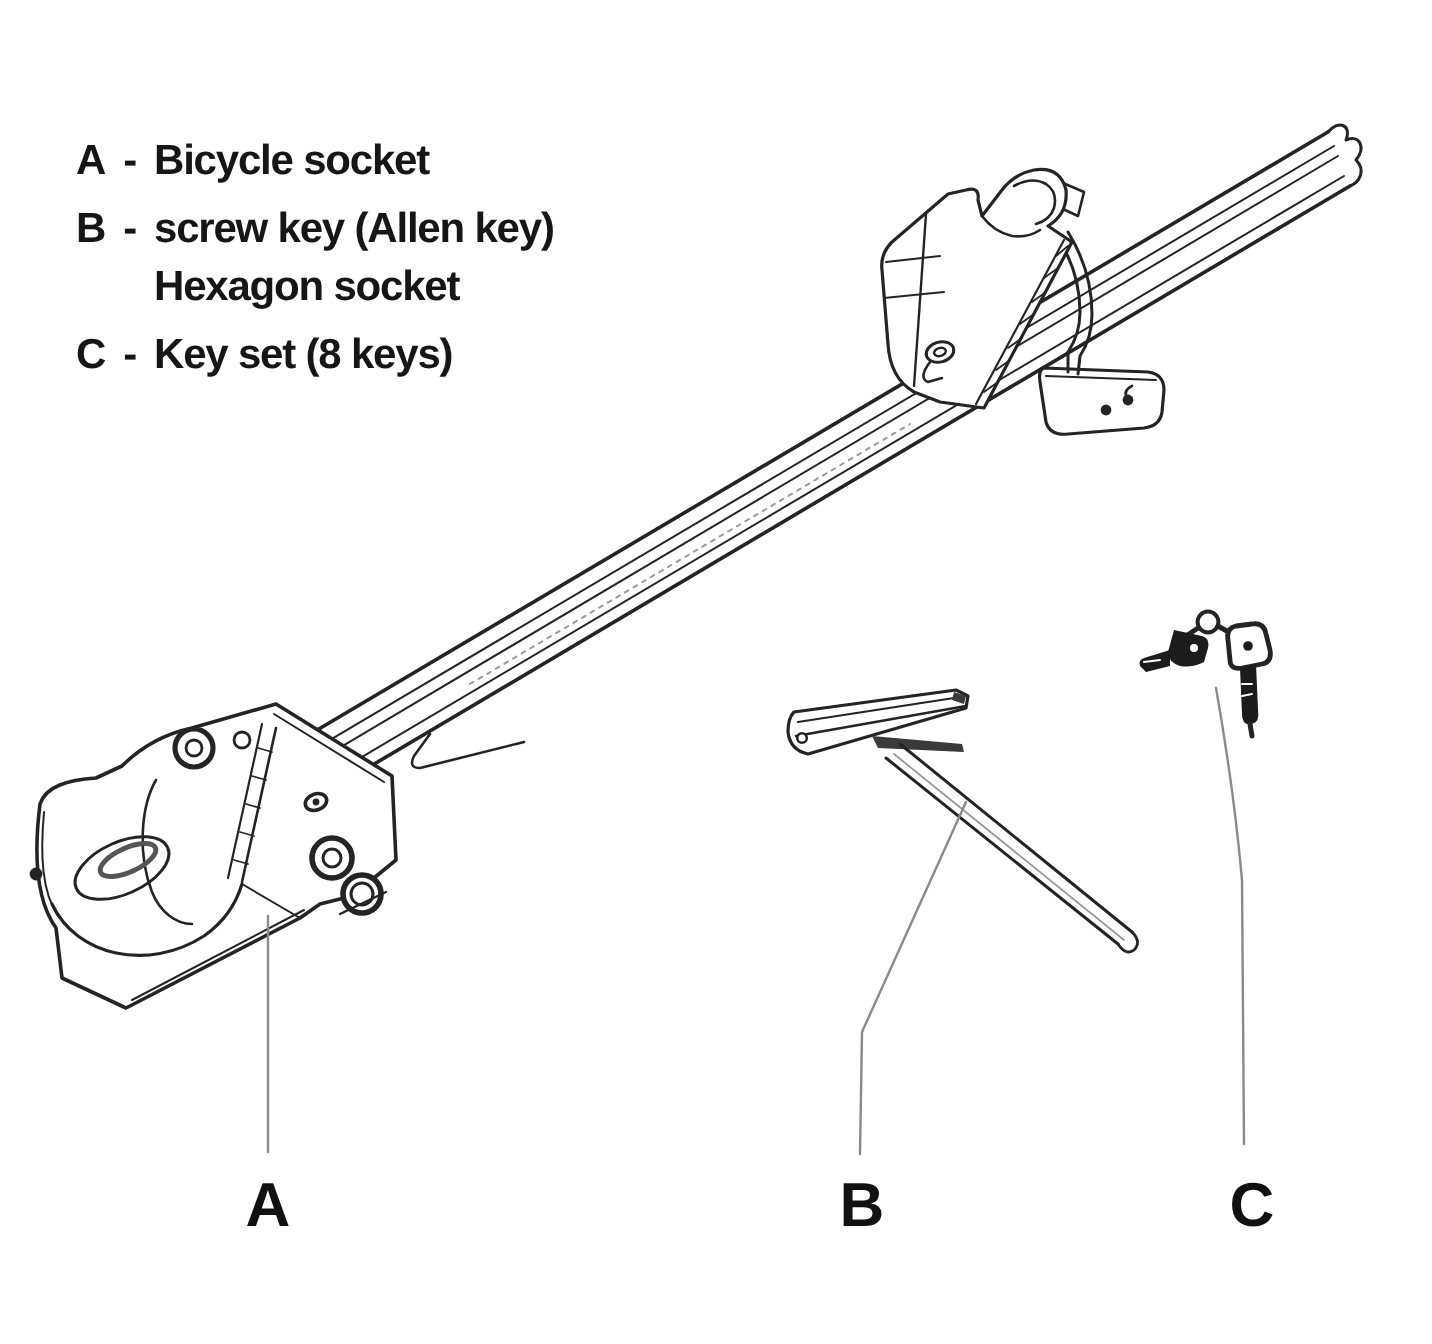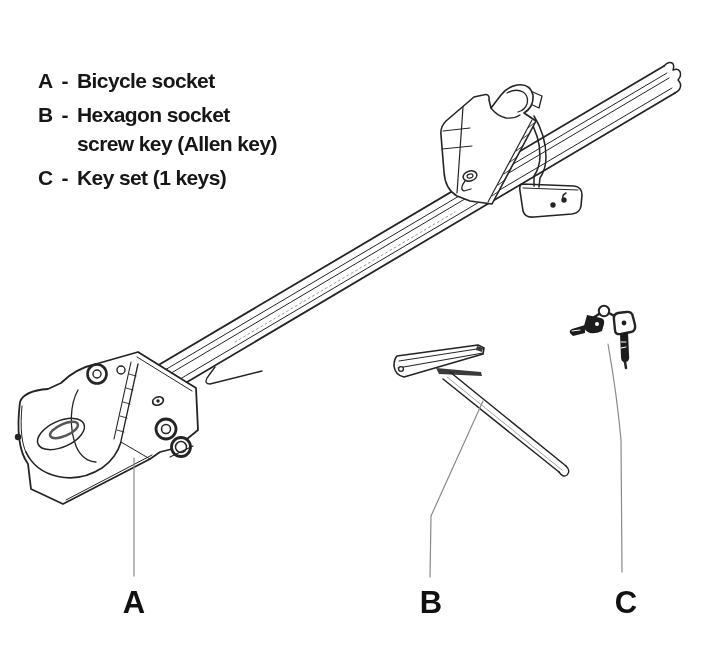--- a/index.html
+++ b/index.html
@@ -27,31 +27,31 @@
       <div class="legend-text">
         <span>Bicycle socket</span>
       </div>
     </div>
     <div class="legend-item">
       <div class="legend-key">
         <span>B</span>
         <span>-</span>
       </div>
       <div class="legend-text">
+        <span>screw key (Allen key)</span>
         <span>Hexagon socket</span>
-        <span>screw key (Allen key)</span>
       </div>
     </div>
     <div class="legend-item">
       <div class="legend-key">
         <span>C</span>
         <span>-</span>
       </div>
       <div class="legend-text">
-        <span>Key set (1 keys)</span>
+        <span>Key set (8 keys)</span>
       </div>
     </div>
   </div>
 
   <svg width="716" height="672" viewBox="0 0 716 672">
     <g stroke="#242424" fill="none" stroke-linecap="round" stroke-linejoin="round">
 
       <g>
         <path d="M140,376 L664,66" stroke-width="1.8"></path>
         <path d="M664,66 C669,60 676,62 673,70 C680,67 683,74 678,80 C683,85 680,91 675,93" stroke-width="1.5"></path>

